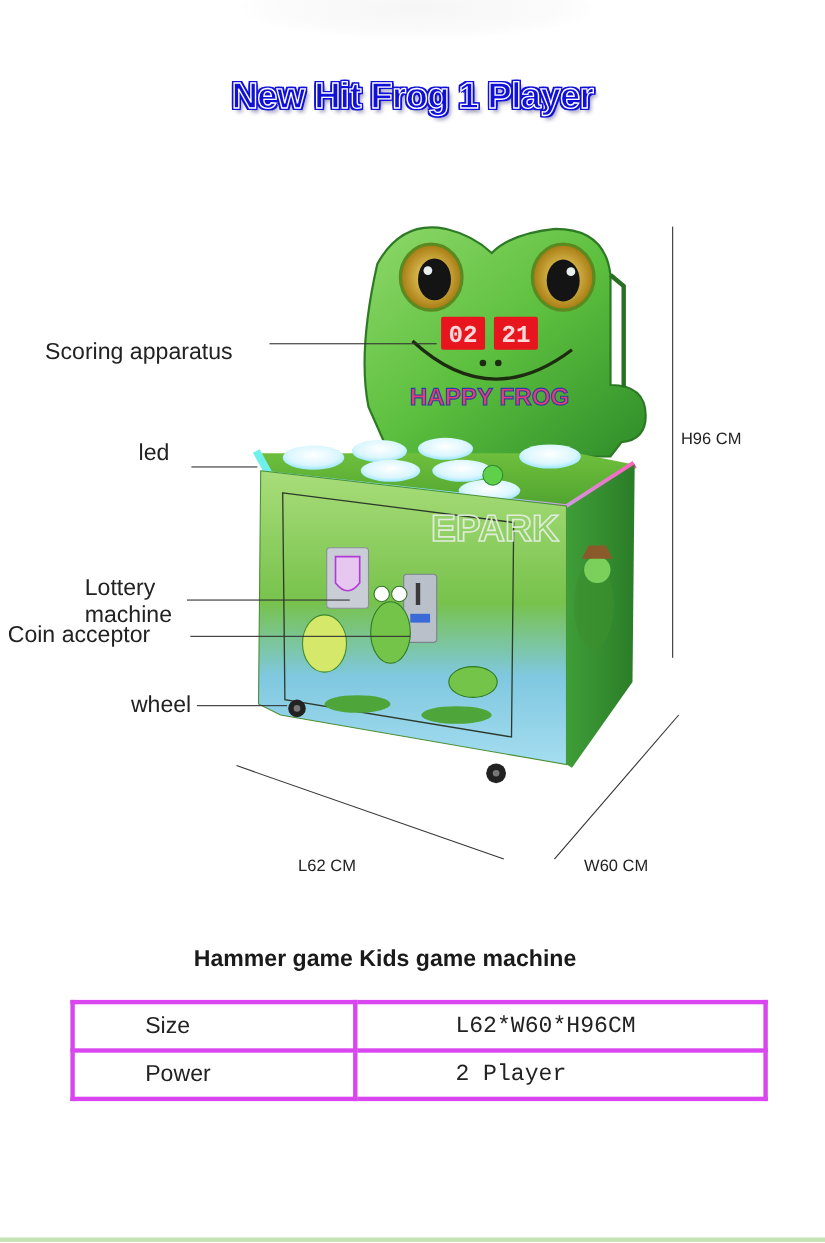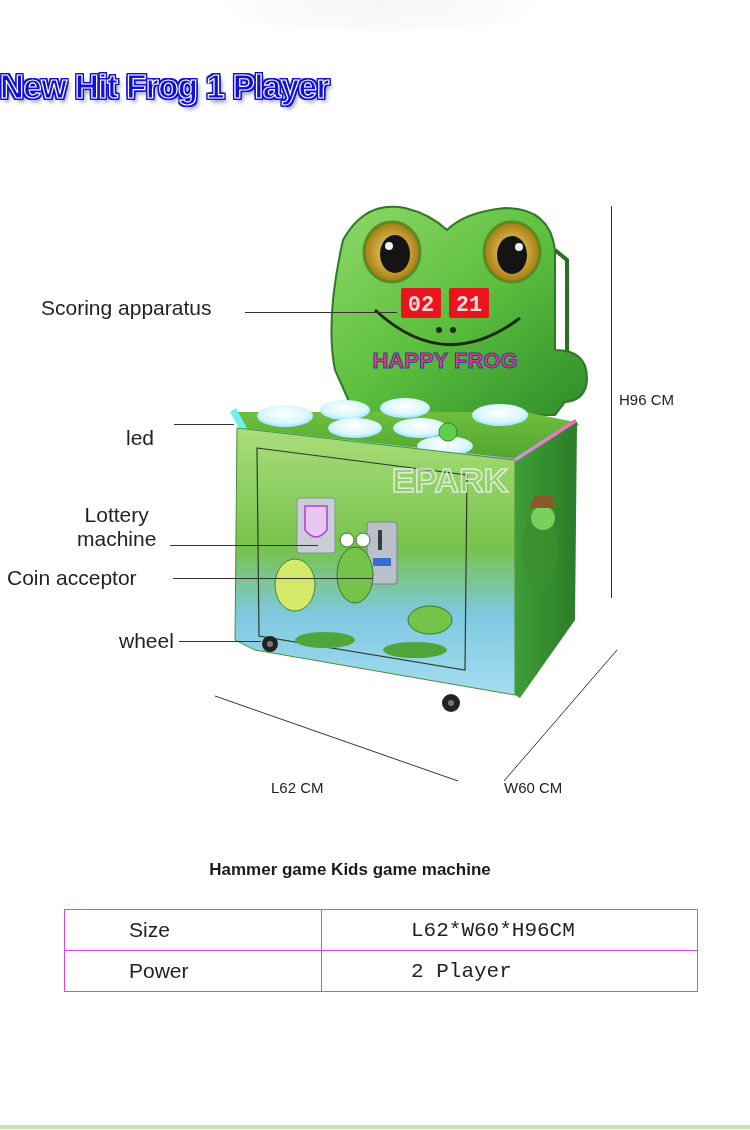--- a/index.html
+++ b/index.html
@@ -8,52 +8,52 @@
       background: #ffffff;
       font-family: "Liberation Sans", "DejaVu Sans", sans-serif;
       color: #222;
     }
     .top-shadow {
       position: absolute; left: 220px; top: -20px; width: 320px; height: 55px;
       border-radius: 50%;
       background: radial-gradient(ellipse at center, #f6f6f6 0%, #fbfbfb 55%, rgba(255,255,255,0) 75%);
     }
     .title {
-      position: absolute; left: 0; top: 68px; width: 750px; 
+      position: absolute; left: 0; top: 68px; width: 750px; text-align: center;
       font-family: "Liberation Sans", sans-serif; font-weight: bold;
       font-size: 33px; letter-spacing: -0.5px; color: #1010d8;
       -webkit-text-stroke: 1.2px #ffffff;
       text-shadow:
         0 0 0 #1010d8,
         2px 0 0 #1010d8, -2px 0 0 #1010d8, 0 2px 0 #1010d8, 0 -2px 0 #1010d8,
         2px 2px 0 #1010d8, -2px -2px 0 #1010d8, 2px -2px 0 #1010d8, -2px 2px 0 #1010d8,
         3px 4px 4px rgba(0,0,80,0.45);
     }
     .machine { position: absolute; left: 215px; top: 200px; width: 400px; height: 520px; }
 
     .label {
       position: absolute; font-size: 21px; color: #222; line-height: 24px;
       white-space: nowrap;
     }
-    .label.multi { white-space: normal; text-align: center; }
+    .label.multi { white-space: normal; text-align: left; margin-top: 20px; }
     .leader { position: absolute; height: 1px; background: #333; }
     .dim-v { position: absolute; width: 1px; background: #333; }
 
     .dim-text { position: absolute; font-size: 15px; color: #222; }
 
     .subtitle {
       position: absolute; left: 0; top: 860px; width: 700px; text-align: center;
-      font-size: 17px; font-weight: bold; color: #1a1a1a;
+      font-size: 21px; font-weight: bold; color: #1a1a1a;
     }
     table.specs {
       position: absolute; left: 64px; top: 909px; width: 634px;
       border-collapse: collapse; font-size: 21px; color: #222;
     }
     table.specs td {
-      border: 1px solid #d946ef; height: 40px; padding: 0; vertical-align: middle;
+      border: 4px solid #d946ef; height: 40px; padding: 0; vertical-align: middle;
     }
     table.specs td.k { width: 257px; padding-left: 64px; box-sizing: border-box; }
     table.specs td.v { padding-left: 89px; font-family: Liberation Mono, monospace; }
     .bottom-bar {
       position: absolute; left: 0; top: 1125px; width: 750px; height: 4px;
       background: #c6e3b5;
     }
   </style>
 </head>
 <body>
@@ -158,24 +158,24 @@
   <ellipse cx="325" cy="350" rx="18" ry="40" fill="#3c8f2e" opacity="0.7"></ellipse>
   <circle cx="328" cy="318" r="12" fill="#7ad05a"></circle>
   <path d="M314 308 L342 308 L336 296 L320 296 Z" fill="#8a5a2b"></path>
 
   <circle cx="55" cy="444" r="8" fill="#222"></circle>
     <circle cx="55" cy="444" r="3" fill="#777"></circle>
   <circle cx="236" cy="503" r="9" fill="#222"></circle>
     <circle cx="236" cy="503" r="3" fill="#777"></circle>
 </svg>
 
-<div class="label" style="left:41px; top:296px;">Scoring apparatus</div>
+<div class="label" style="left:41px; top:308px;">Scoring apparatus</div>
 <div class="leader" style="left:245px; top:312px; width:152px;"></div>
 
-<div class="label" style="left:126px; top:426px;">led</div>
+<div class="label" style="left:126px; top:400px;">led</div>
 <div class="leader" style="left:174px; top:424px; width:60px;"></div>
 
 <div class="label multi" style="left:77px; top:503px;">
   <div>Lottery</div>
   <div>machine</div>
 </div>
 <div class="leader" style="left:170px; top:545px; width:148px;"></div>
 
 <div class="label" style="left:7px; top:566px;">Coin acceptor</div>
 <div class="leader" style="left:173px; top:578px; width:200px;"></div>
@@ -184,21 +184,21 @@
 <div class="leader" style="left:179px; top:641px; width:82px;"></div>
 
 <div class="dim-v" style="left:611px; top:206px; height:392px;"></div>
 <div class="dim-text" style="left:619px; top:391px;">H96 CM</div>
 
 <svg style="position:absolute; left:0; top:0; width:750px; height:1130px; pointer-events:none;">
   <line x1="215" y1="696" x2="458" y2="781" stroke="#333" stroke-width="1"></line>
   <line x1="617" y1="650" x2="504" y2="781" stroke="#333" stroke-width="1"></line>
 </svg>
 <div class="dim-text" style="left:271px; top:779px;">L62 CM</div>
-<div class="dim-text" style="left:504px; top:779px;">W60 CM</div>
+<div class="dim-text" style="left:531px; top:779px;">W60 CM</div>
 
 <div class="subtitle">Hammer game Kids game machine</div>
 
 <table class="specs">
   <tbody>
       <tr>
     <td class="k">Size</td>
     <td class="v">L62*W60*H96CM</td>
   </tr>
   <tr>

